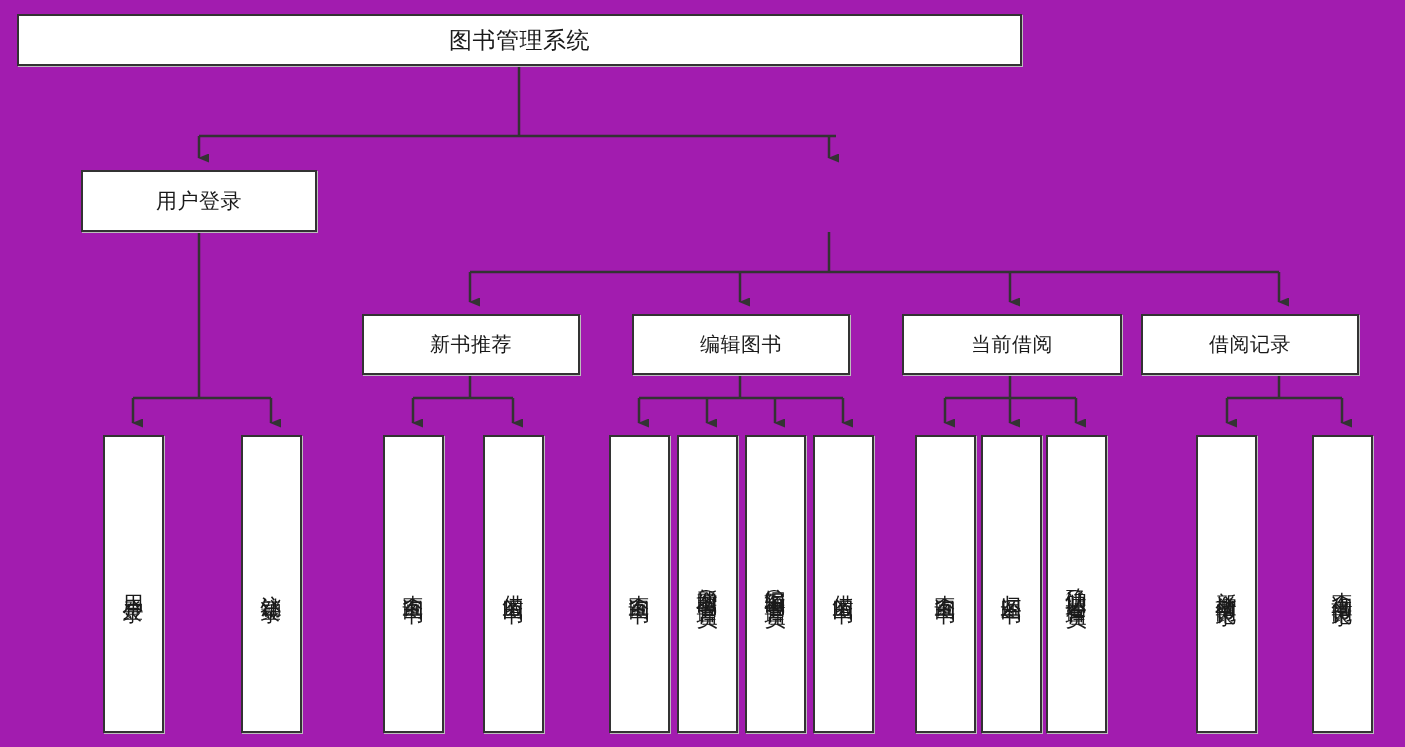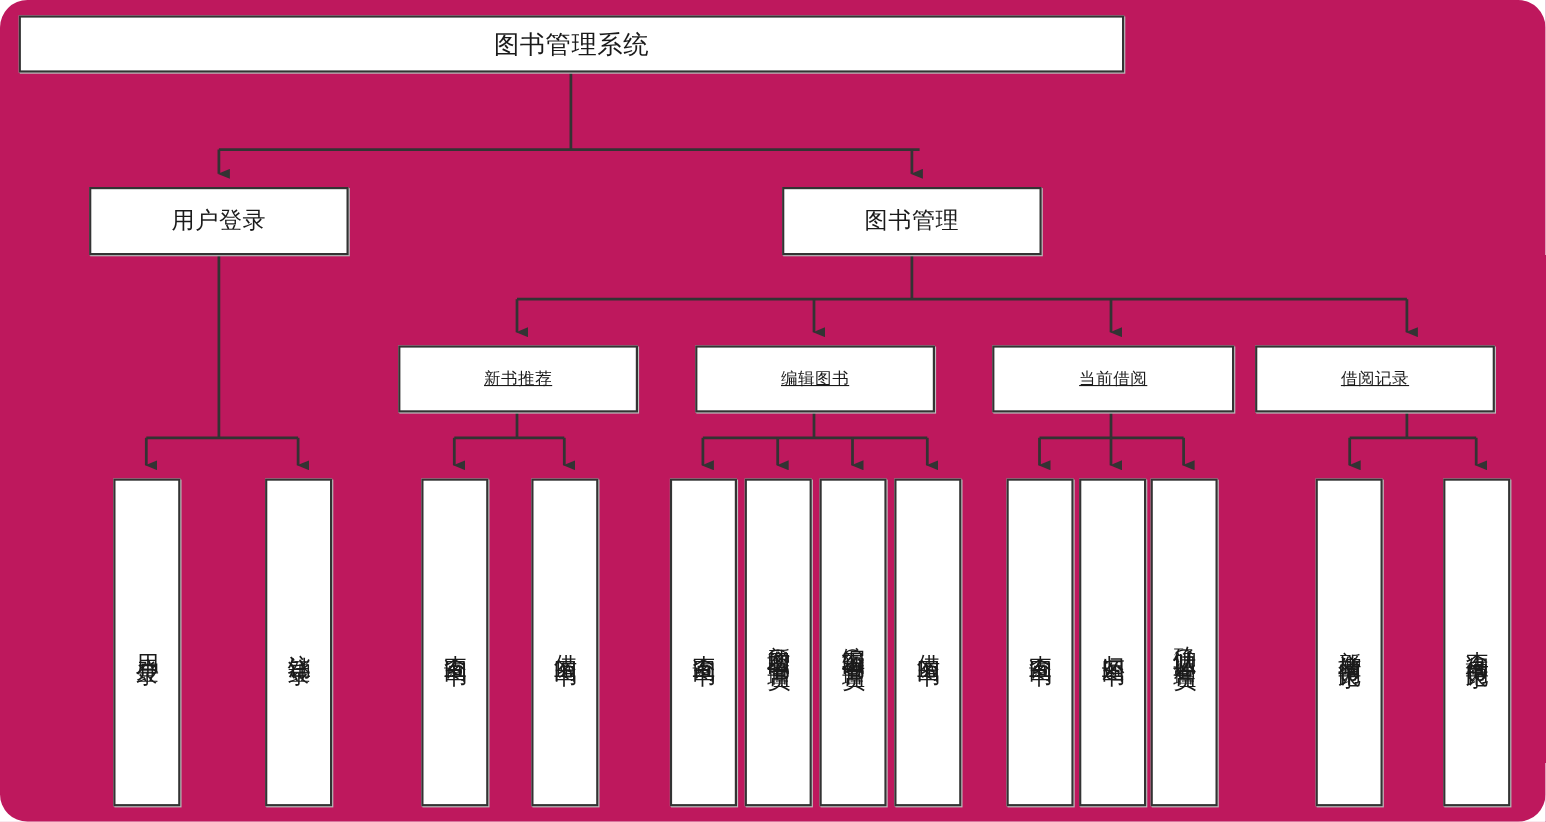--- a/index.html
+++ b/index.html
@@ -7,23 +7,22 @@
     padding: 0;
     background: #ffffff;
   }
   body {
     font-family: "Liberation Sans", "DejaVu Sans", sans-serif;
   }
   #canvas {
     position: relative;
     width: 1405px;
     height: 747px;
-    background: #be185d;
+    background: #a21caf;
     overflow: hidden;
-    border-radius: 25px;
   }
   svg.wires {
     position: absolute;
     left: 0;
     top: 0;
     width: 1405px;
     height: 747px;
   }
   .node {
     position: absolute;
@@ -37,21 +36,21 @@
     color: #1a1a1a;
     box-shadow: 1px 1px 0 #bdbdbd;
   }
   .node-label {
     display: block;
     line-height: 1.15;
     letter-spacing: 0.5px;
   }
   .lvl0 { font-size: 23px; }
   .lvl1 { font-size: 21px; }
-  .lvl2 { font-size: 15px; text-decoration: underline; }
+  .lvl2 { font-size: 20px; }
   .leaf .node-label {
     writing-mode: vertical-rl;
     text-orientation: upright;
     font-size: 21px;
     letter-spacing: 3px;
     line-height: 1.1;
     white-space: nowrap;
   }
   .watermark {
     position: absolute;
@@ -120,23 +119,20 @@
   </svg>
 
   <div class="node lvl0" style="left:17px; top:14px; width:1005px; height:52px;">
     <span class="node-label">图书管理系统</span>
   </div>
 
   <div class="node lvl1" style="left:81px; top:170px; width:236px; height:62px;">
     <span class="node-label">用户登录</span>
   </div>
 
-  <div class="node lvl1" style="left:711px; top:170px; width:236px; height:62px;">
-    <span class="node-label">图书管理</span>
-  </div>
 
   <div class="node lvl2" style="left:362px; top:314px; width:218px; height:61px;">
     <span class="node-label">新书推荐</span>
   </div>
 
   <div class="node lvl2" style="left:632px; top:314px; width:218px; height:61px;">
     <span class="node-label">编辑图书</span>
   </div>
 
   <div class="node lvl2" style="left:902px; top:314px; width:220px; height:61px;">

